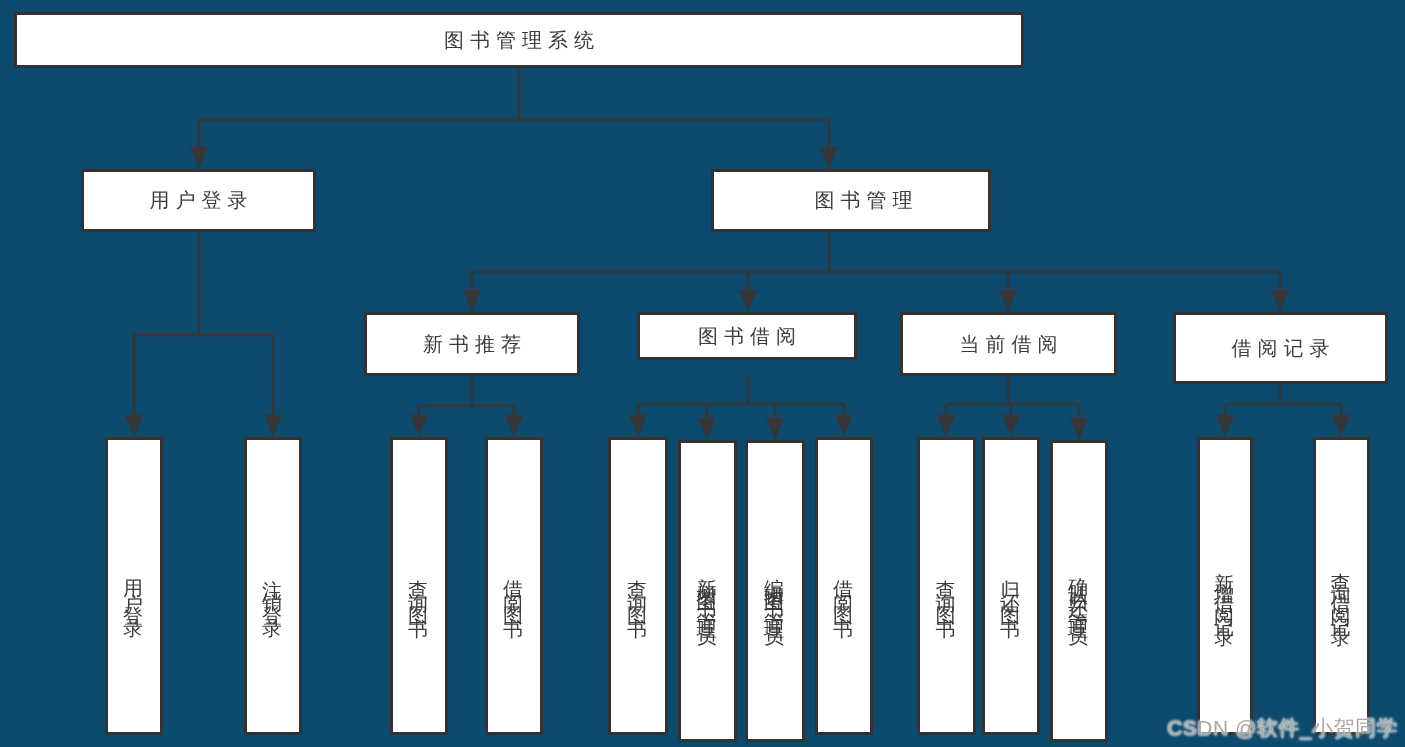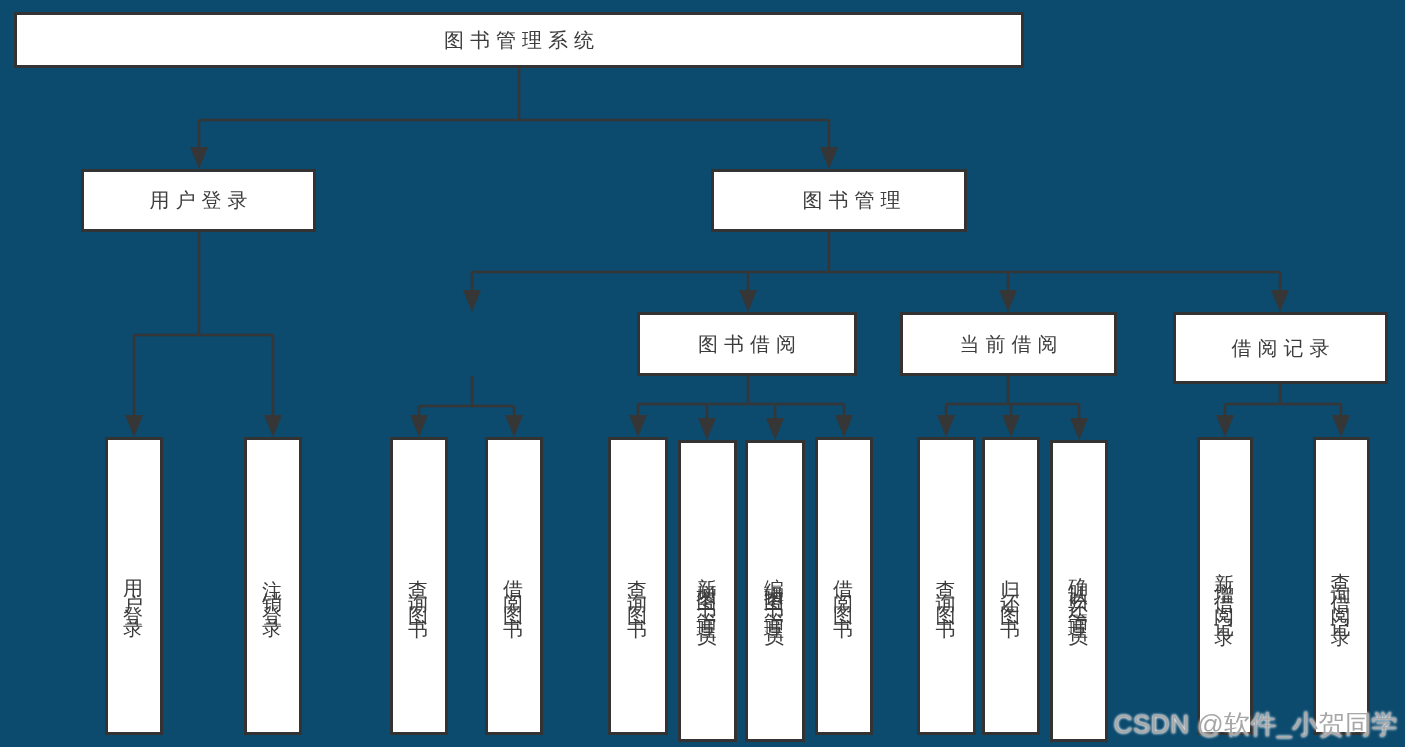--- a/index.html
+++ b/index.html
@@ -22,21 +22,21 @@
     display:flex; align-items:center; justify-content:center;
   }
   .vbox > span {
     writing-mode:vertical-rl; white-space:nowrap; font-size:20px;
   }
   .ls13 > span { letter-spacing:13px; margin-top:8px; }
   .ls11 > span { letter-spacing:11px; margin-top:7px; }
   .ls7  > span { letter-spacing:7px;  margin-top:5px; }
   .watermark {
     position:absolute; z-index:3; right:7px; bottom:5px;
-    font-size:26px; color:#a7a7a7; letter-spacing:0.5px;
+    font-size:21px; color:#a7a7a7; letter-spacing:0.5px;
     text-shadow:0 0 3px #ffffff, 0 0 3px #ffffff;
     pointer-events:none;
   }
 </style>
 </head>
 <body>
 
 <div class="stage">
 
   <svg class="wires" width="1405" height="747" viewBox="0 0 1405 747">
@@ -75,23 +75,24 @@
       <polygon points="1011,437 1002,415 1020,415"></polygon>
       <polygon points="1079,440 1070,418 1088,418"></polygon>
       <polygon points="1225,437 1216,415 1234,415"></polygon>
       <polygon points="1341,437 1332,415 1350,415"></polygon>
     </g>
   </svg>
 
   <div class="hbox" style="left:14px; top:12px; width:1010px; height:56px;">图书管理系统</div>
 
   <div class="hbox" style="left:81px; top:169px; width:235px; height:63px;">用户登录</div>
-  <div class="hbox" style="left:711px; top:169px; width:256px; height:63px;padding-left:31px;">图书管理</div>
+  <div class="hbox" style="left:711px; top:169px; width:280px; height:63px;padding-left:31px;">图书管理</div>
 
-  <div class="hbox" style="left:637px; top:312px; width:220px; height:64px;">图书借阅</div>
+  <div class="hbox" style="left:364px; top:312px; width:216px; height:64px;">新书推荐</div>
+  <div class="hbox" style="left:637px; top:312px; width:220px; height:48px;">图书借阅</div>
   <div class="hbox" style="left:900px; top:312px; width:217px; height:64px;font-family:Liberation Mono, monospace;">当前借阅</div>
   <div class="hbox" style="left:1173px; top:312px; width:215px; height:72px;">借阅记录</div>
 
   <div class="vbox ls13" style="left:105px; top:437px; width:58px; height:298px;">
     <span>用户登录</span>
   </div>
   <div class="vbox ls13" style="left:244px; top:437px; width:58px; height:298px;">
     <span>注销登录</span>
   </div>
 

